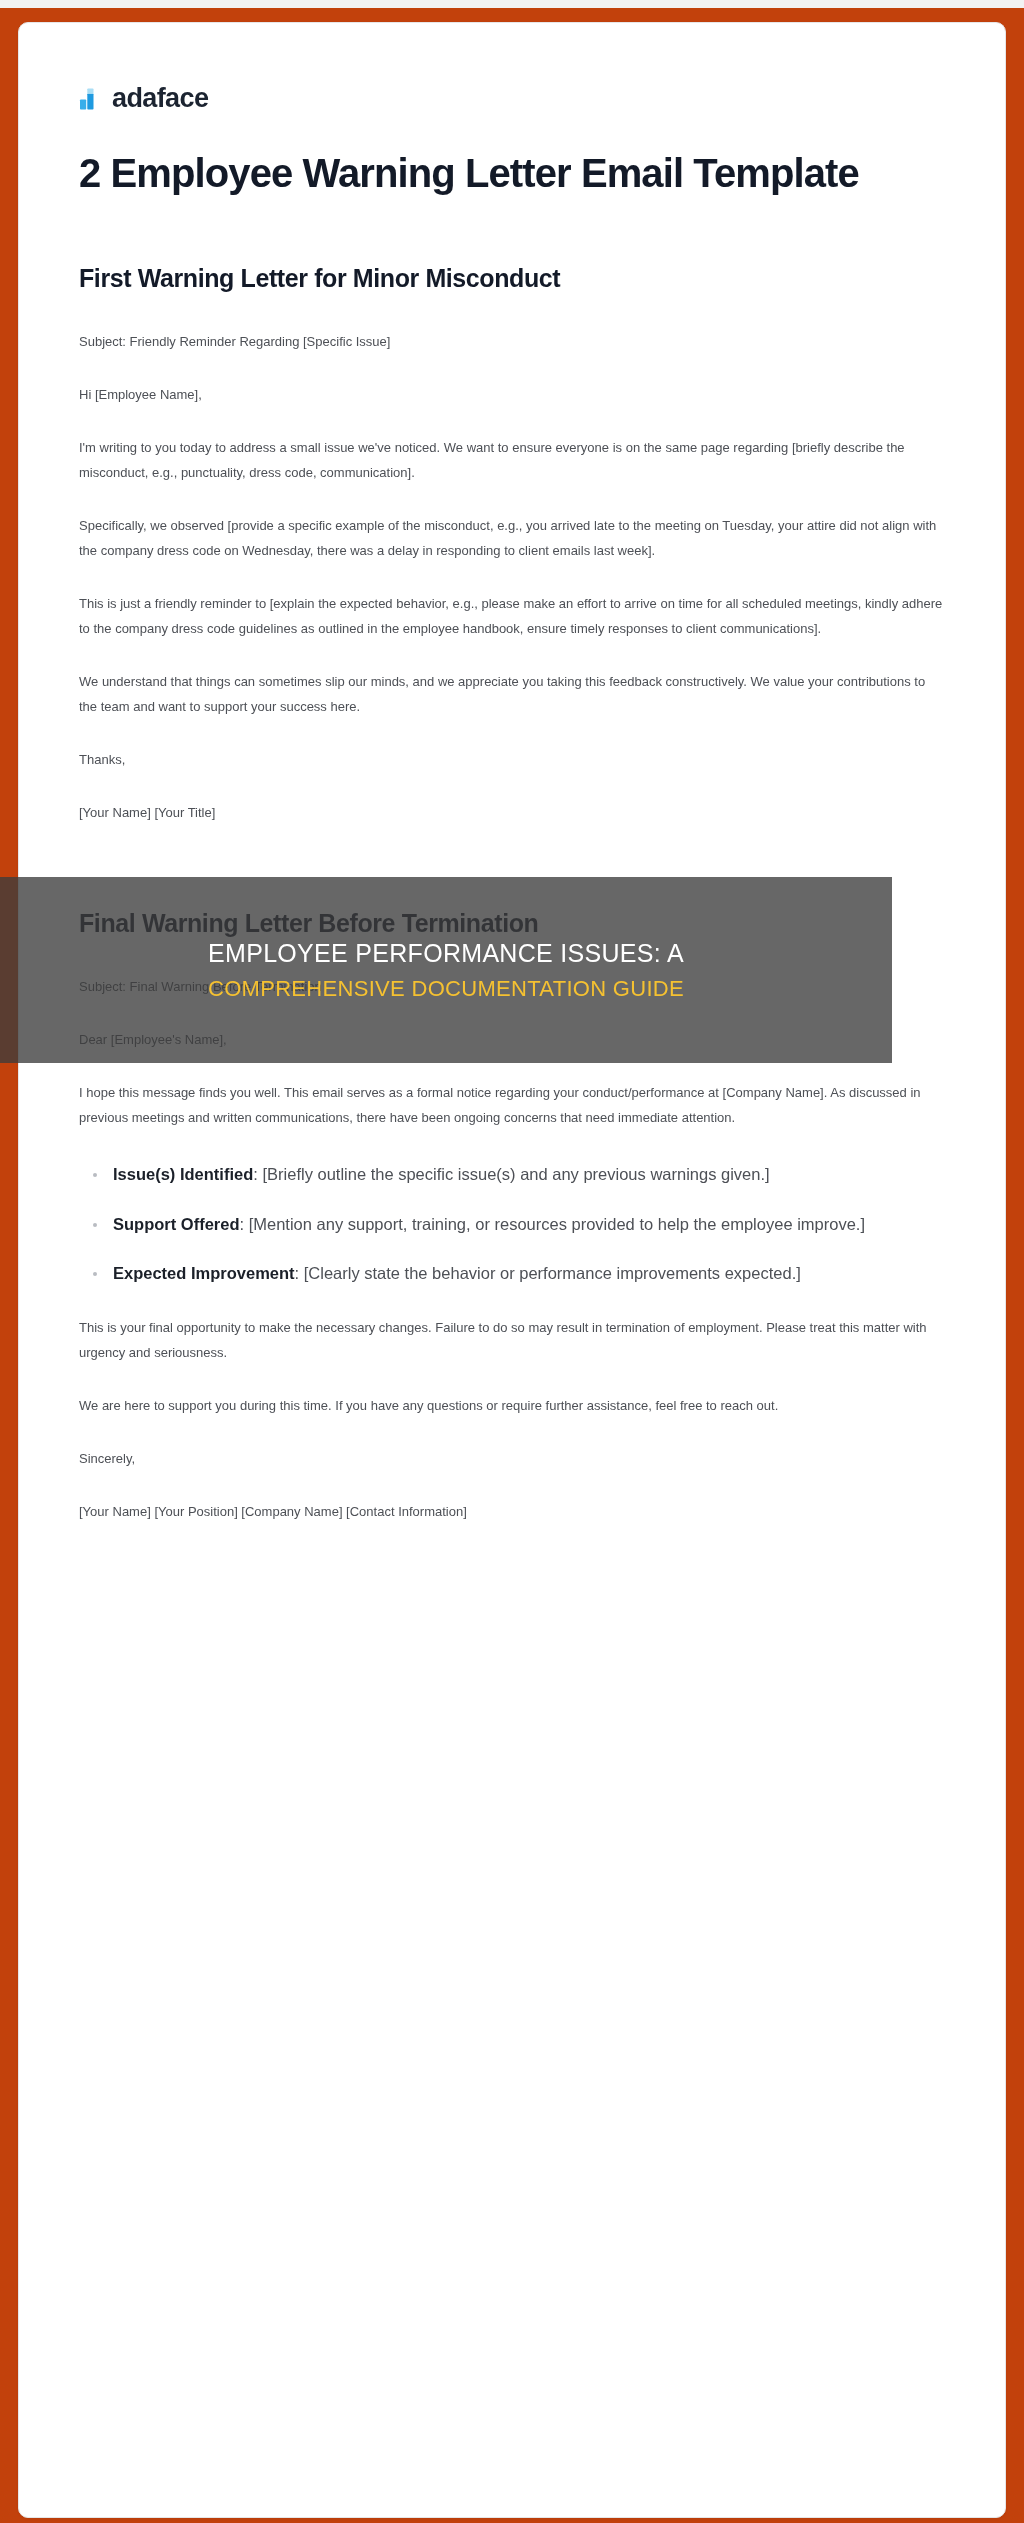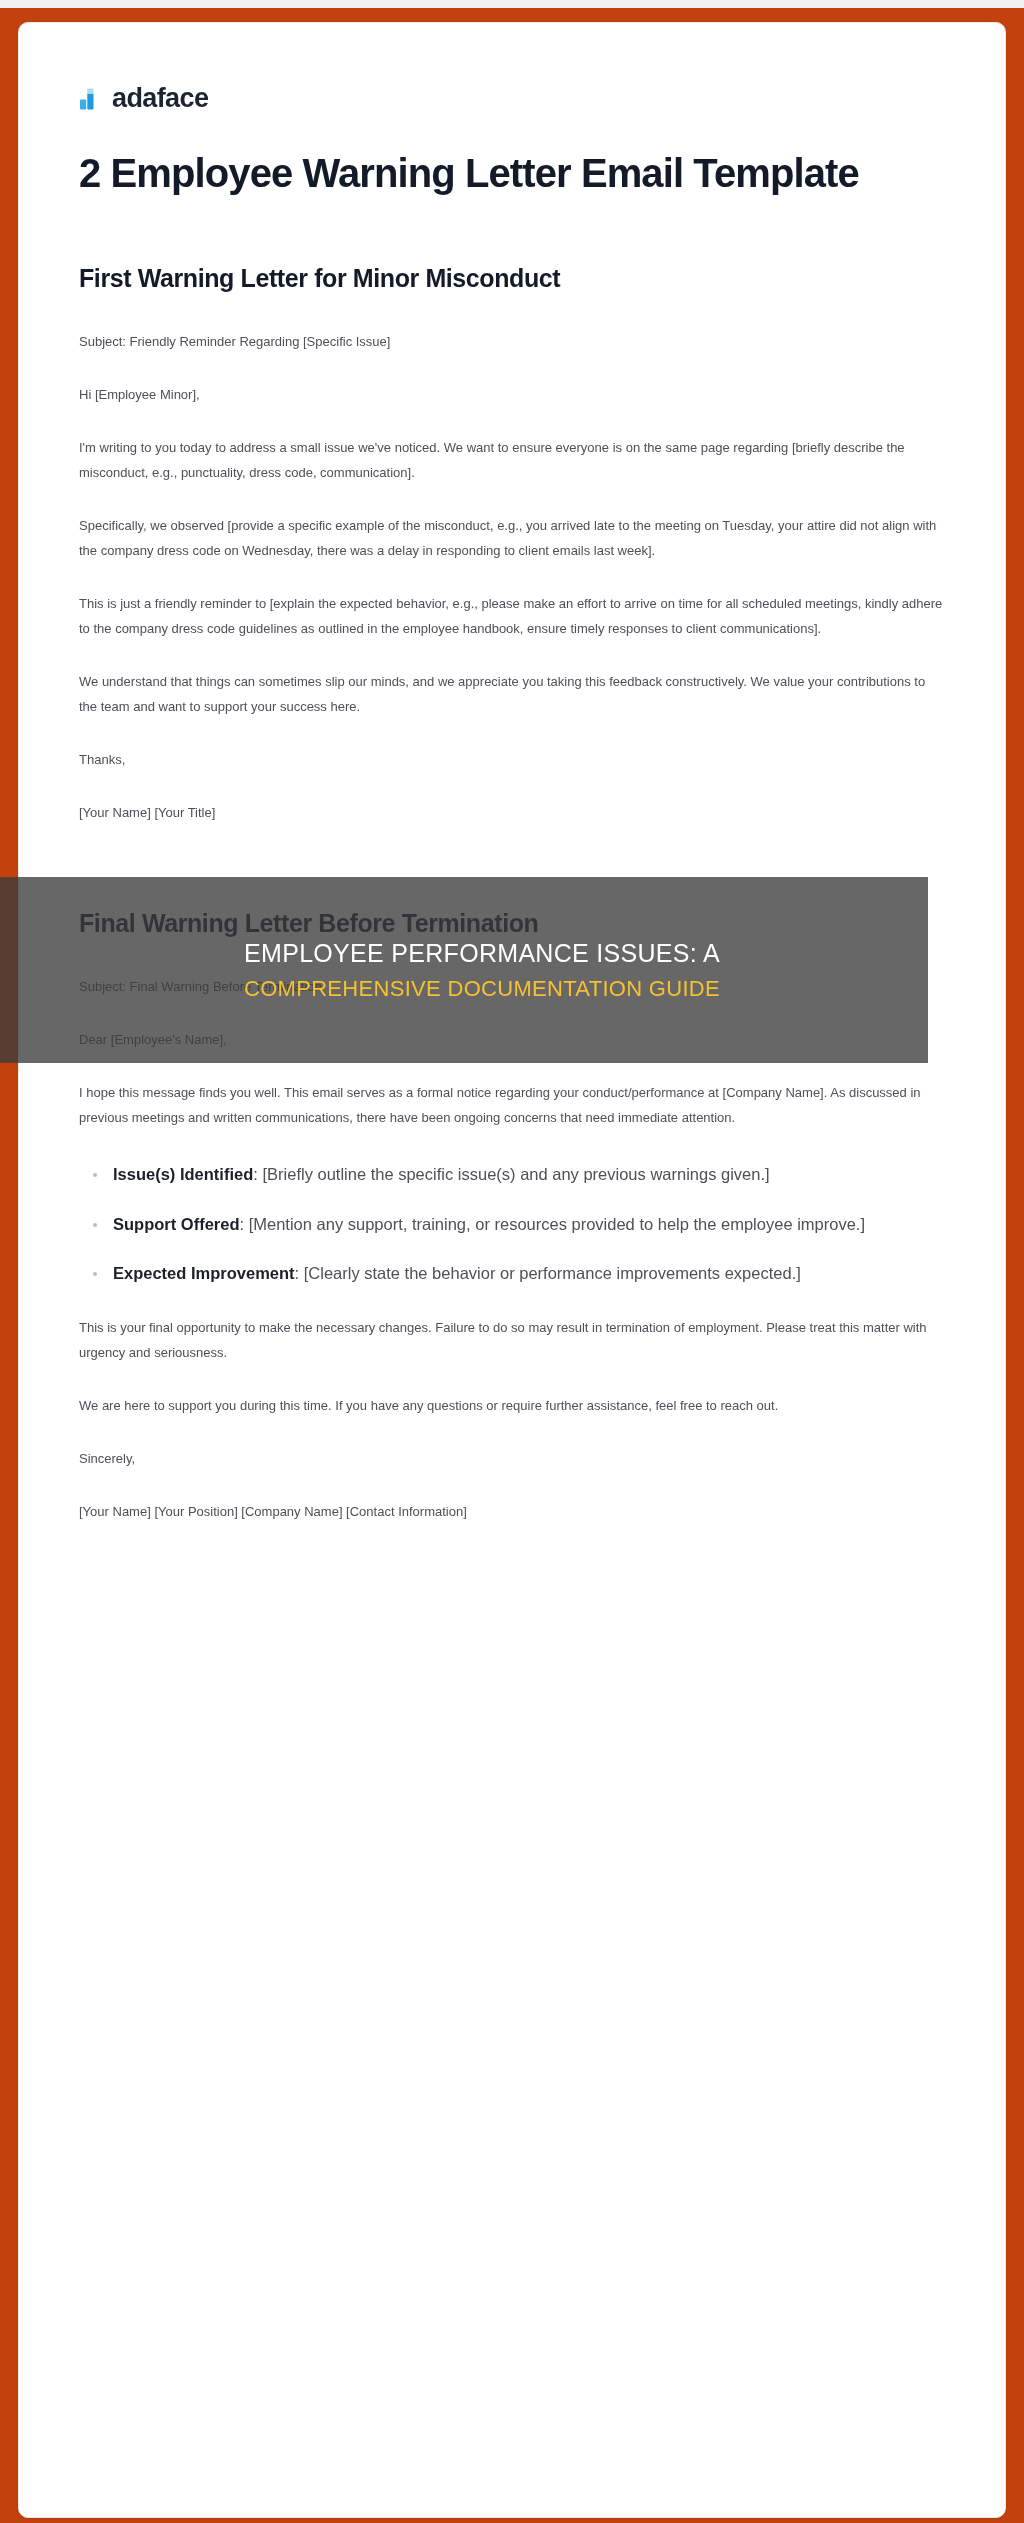--- a/index.html
+++ b/index.html
@@ -122,21 +122,20 @@
     top: 869px;
     width: 892px;
     height: 186px;
     background: rgba(60,60,60,0.78);
     z-index: 20;
     display: flex;
     flex-direction: column;
     align-items: center;
     justify-content: center;
     pointer-events: none;
-    padding-left: 36px;
   }
   .overlay-line1 {
     font-size: 25px;
     color: #ffffff;
     letter-spacing: 0.3px;
     line-height: 1.35;
     text-align: center;
     font-weight: 400;
     margin-bottom: 4px;
   }
@@ -164,21 +163,21 @@
             <rect x="8.3" y="1.5" width="6.2" height="5.2" rx="0.8" fill="#aadef5"></rect>
           </svg>
         </span>
         <span class="brand-name">adaface</span>
       </div>
 
       <h1 class="doc-title">2 Employee Warning Letter Email Template</h1>
 
       <h2 class="sec-heading">First Warning Letter for Minor Misconduct</h2>
       <p class="para">Subject: Friendly Reminder Regarding [Specific Issue]</p>
-      <p class="para">Hi [Employee Minor],</p>
+      <p class="para">Hi [Employee Name],</p>
       <p class="para">I'm writing to you today to address a small issue we've noticed. We want to ensure everyone is on the same page regarding [briefly describe the misconduct, e.g., punctuality, dress code, communication].</p>
       <p class="para">Specifically, we observed [provide a specific example of the misconduct, e.g., you arrived late to the meeting on Tuesday, your attire did not align with the company dress code on Wednesday, there was a delay in responding to client emails last week].</p>
       <p class="para">This is just a friendly reminder to [explain the expected behavior, e.g., please make an effort to arrive on time for all scheduled meetings, kindly adhere to the company dress code guidelines as outlined in the employee handbook, ensure timely responses to client communications].</p>
       <p class="para">We understand that things can sometimes slip our minds, and we appreciate you taking this feedback constructively. We value your contributions to the team and want to support your success here.</p>
       <p class="para">Thanks,</p>
       <p class="para">[Your Name] [Your Title]</p>
 
       <h2 class="sec-heading second">Final Warning Letter Before Termination</h2>
       <p class="para">Subject: Final Warning Before Termination</p>
       <p class="para">Dear [Employee's Name],</p>

